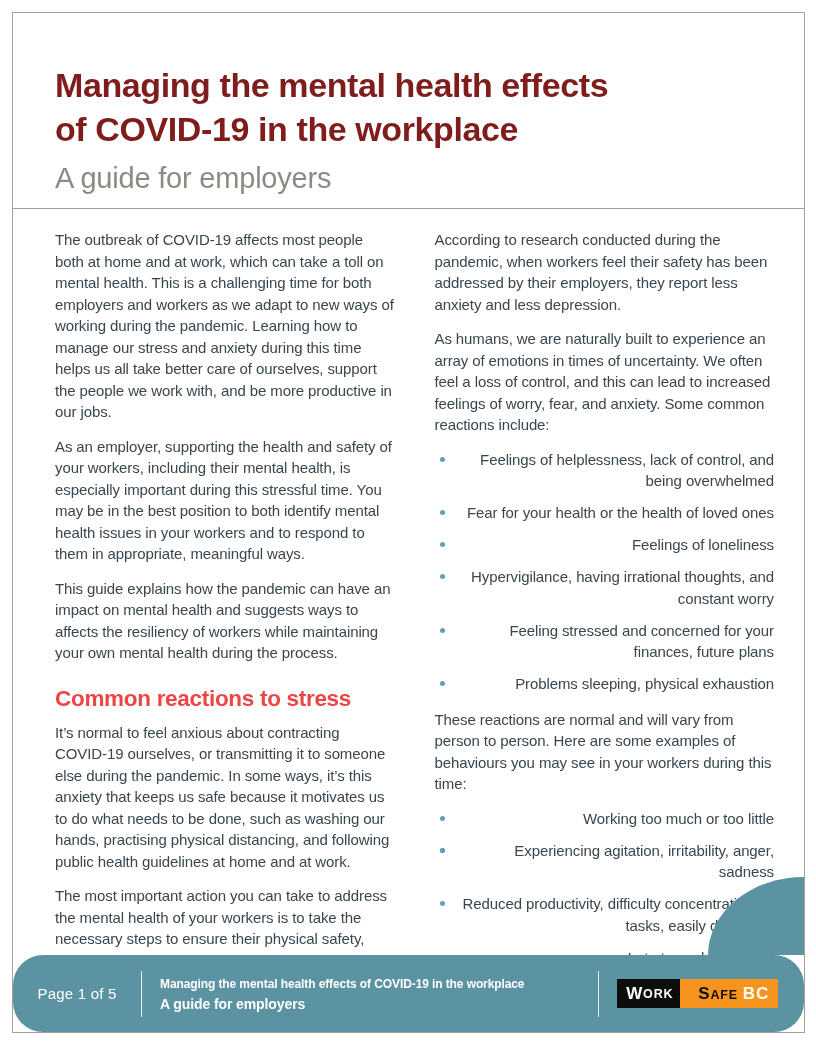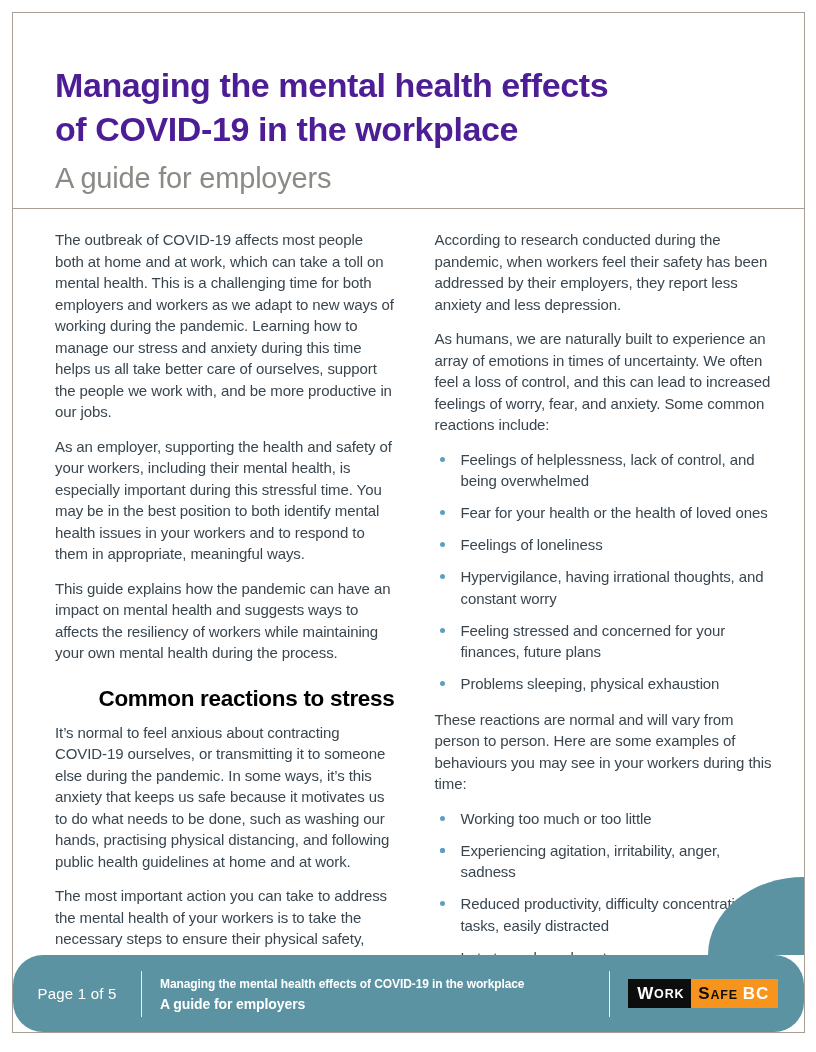--- a/index.html
+++ b/index.html
@@ -11,43 +11,43 @@
   .page{
     position:absolute;left:12px;top:12px;width:791px;height:1019px;
     border:1px solid #a8a096;background:#ffffff;overflow:hidden;
   }
   
   .masthead{
     box-sizing:border-box;height:195px;padding:50px 30px 0 42px;
   }
   .doc-title{
     margin:0;font-size:34px;line-height:44px;font-weight:700;
-    color:#4c1d95;letter-spacing:-0.4px;
+    color:#7f1d1d;letter-spacing:-0.4px;
   }
   .doc-title span{display:block;}
   .doc-subtitle{
     margin:10px 0 0 0;font-size:29px;line-height:34px;font-weight:400;
     color:#8b8b85;letter-spacing:-0.2px;
   }
   .rule{border-top:1px solid #a8a096;height:0;}
   
   .columns{
     box-sizing:border-box;display:flex;gap:40px;
     padding:20px 30px 0 42px;
   }
   .col{flex:1;min-width:0;}
   .col p{
     margin:0 0 13px 0;font-size:15px;line-height:21.5px;
     color:#3a464f;letter-spacing:-0.1px;
   }
   .section-heading{
     margin:22px 0 10px 0;font-size:22.5px;line-height:26px;font-weight:700;
-    color:#000000;letter-spacing:-0.3px;text-align:right;
+    color:#ef4444;letter-spacing:-0.3px;
   }
-  ul.bullets{list-style:none;margin:2px 0 14px 0;padding:0;}
+  ul.bullets{list-style:none;margin:2px 0 14px 0;padding:0;text-align:right;}
   ul.bullets li{
     position:relative;padding-left:26px;margin:0 0 10.5px 0;
     font-size:15px;line-height:21.5px;color:#3a464f;letter-spacing:-0.1px;
   }
   .dot{
     position:absolute;left:5px;top:8px;width:5px;height:5px;border-radius:50%;
     background:#5d9fbd;
   }
   
   .curve-wrap{
@@ -71,21 +71,21 @@
   
   .logo{
     display:flex;align-items:stretch;height:29px;margin:0 26px 0 18px;flex:none;
     font-weight:700;
   }
   .logo-work{
     background:#0d0d0d;color:#ffffff;display:flex;align-items:center;
     padding:0 7px 0 9px;letter-spacing:0.8px;
   }
   .logo-safe{
-    background:#f7941d;display:flex;align-items:center;padding:0 9px 0 7px;
+    background:#f7941d;display:flex;align-items:center;padding:0 9px 0 18px;
     letter-spacing:0.8px;
   }
   .lg{font-size:17px;}
   .sm{font-size:12.5px;}
   .logo-safe .safe-txt{color:#0d0d0d;}
   .logo-safe .bc-txt{color:#ffffff;margin-left:5px;}
 </style>
 </head>
 <body>
 

